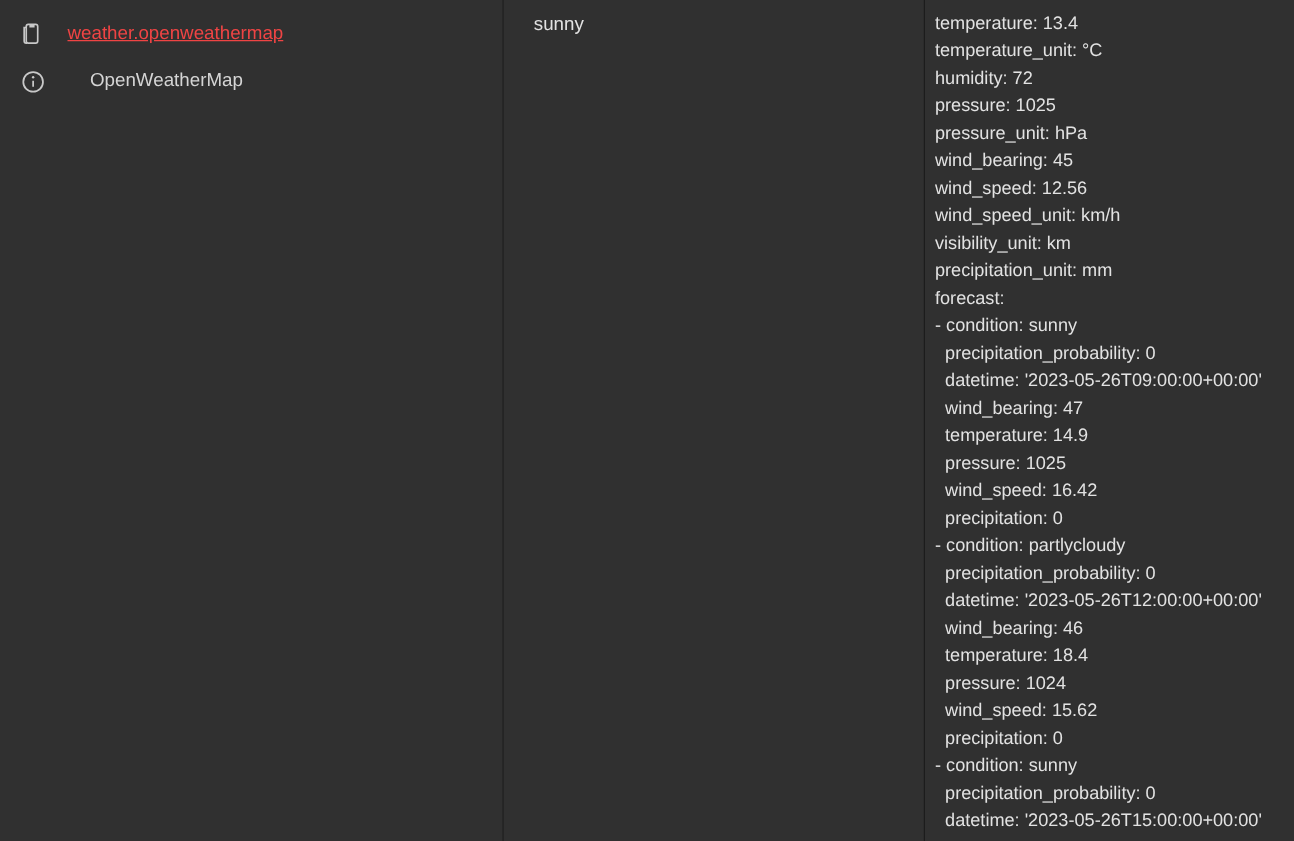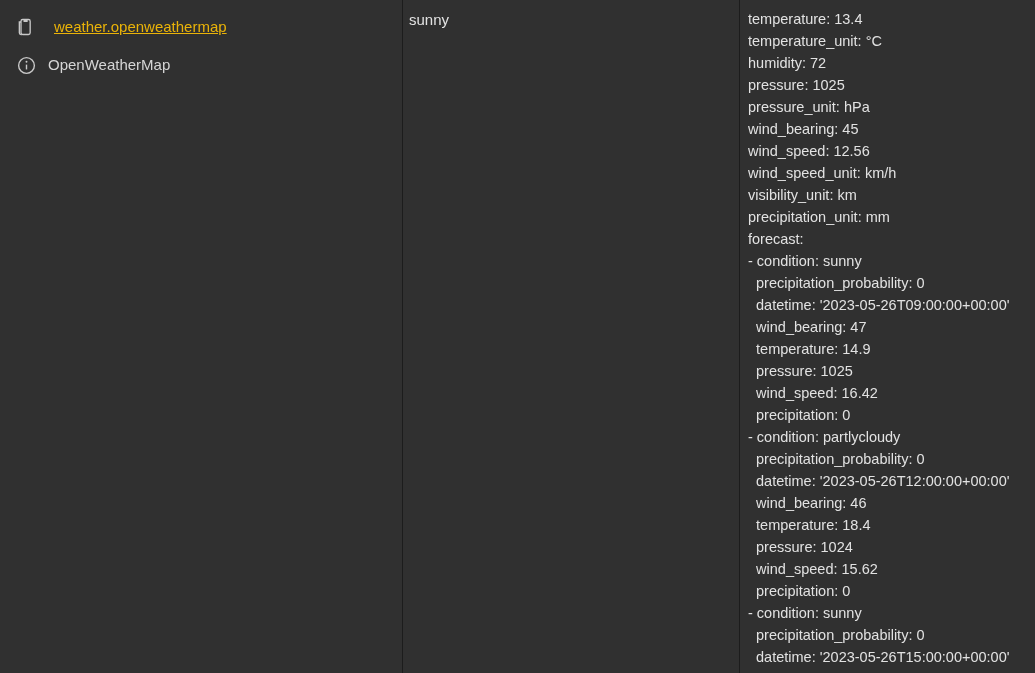--- a/index.html
+++ b/index.html
@@ -54,39 +54,40 @@
     width: 28px;
     min-width: 28px;
     display: flex;
     align-items: center;
     justify-content: flex-start;
     color: #c8c8c8;
   }
   .icon svg { display: block; }
 
   .entity-link {
-    color: #eab308;
+    color: #ef4444;
     text-decoration: underline;
     font-size: 15px;
     line-height: 20px;
     margin-left: 10px;
     cursor: pointer;
   }
   .entity-name {
     color: #d5d5d5;
     font-size: 15px;
     line-height: 20px;
-    margin-left: 4px;
+    margin-left: 28px;
   }
 
   .state-text {
     font-size: 15px;
     line-height: 20px;
     color: #e2e2e2;
     padding-left: 6px;
+    margin-left: 18px;
   }
 
   .attr-list {
     font-size: 14.5px;
     line-height: 22px;
     color: #e2e2e2;
     padding-left: 8px;
     white-space: pre;
   }
   .attr-line {

